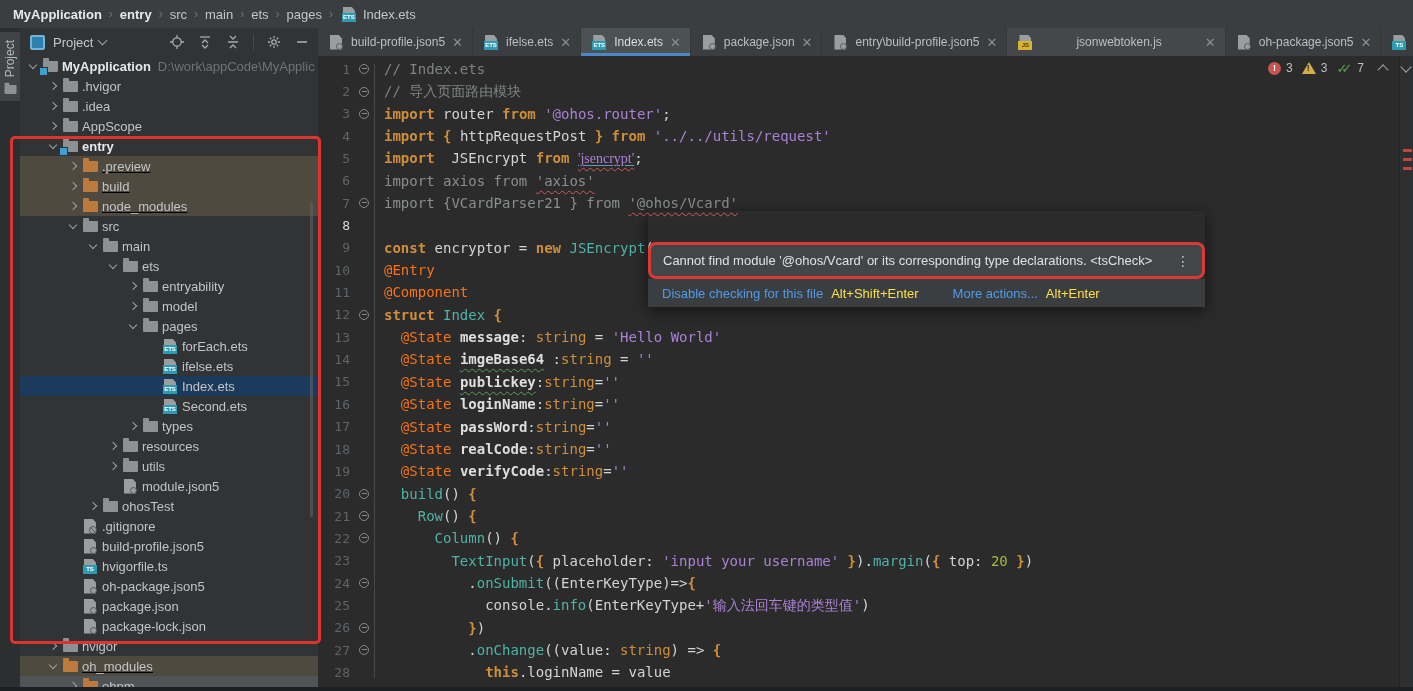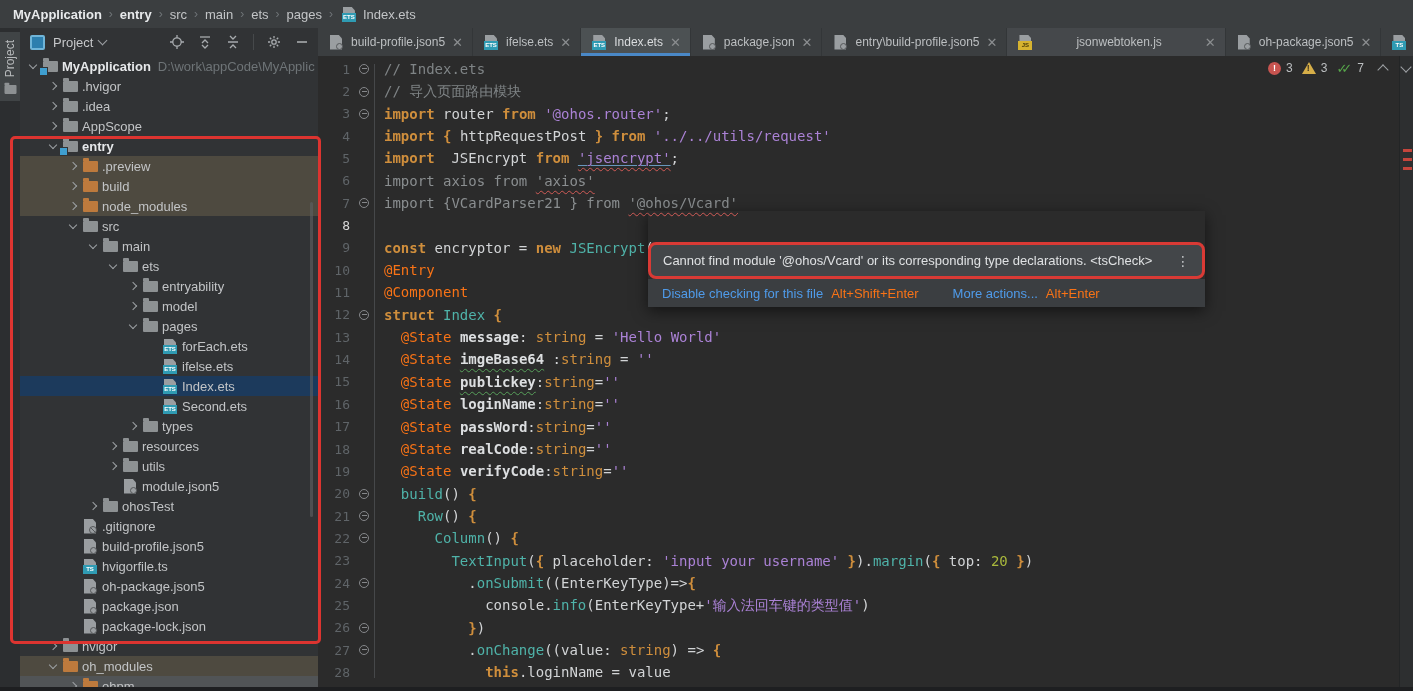--- a/index.html
+++ b/index.html
@@ -20,21 +20,21 @@
   .panel-header{height:28px;display:flex;align-items:center;padding:0 8px 0 10px;gap:6px;}
   .proj-sq{width:11px;height:11px;background:#2d7fae;border:2px solid #70b5d8;border-radius:2px;}
   .panel-title{font-size:13px;color:#c6c8ca;margin-left:2px;}
   .hicons{margin-left:auto;display:flex;align-items:center;gap:12px;}
   .hicon{width:16px;height:16px;display:block;}
   .hsep{width:1px;height:16px;background:#46494b;}
   .chevdn{width:6px;height:6px;border-right:1.4px solid #9da1a4;border-bottom:1.4px solid #9da1a4;transform:rotate(45deg);margin-top:-3px;}
   
   .tree{position:absolute;left:0;top:28px;right:0;bottom:0;overflow:hidden;}
   .trow{height:20px;display:flex;align-items:center;white-space:nowrap;cursor:default;}
-  .trow.tan{background:#4e4a40;}
+  .trow.tan{background:#4e4a40;text-decoration:underline;}
   .trow.sel{background:#1c3a5c;}
   .trow.hover{background:#515456;}
   .chev{width:16px;height:20px;display:inline-flex;align-items:center;justify-content:center;flex:none;}
   .chev::before{content:"";width:5px;height:5px;border-right:1.4px solid #9da1a4;border-bottom:1.4px solid #9da1a4;display:block;}
   .chev.col::before{transform:rotate(-45deg);}
   .chev.exp::before{transform:rotate(45deg);margin-top:-2px;}
   .chev.none::before{display:none;}
   .tlabel{font-size:13px;color:#c2c4c6;margin-left:2px;}
   .tlabel.bold{font-weight:bold;color:#e6e8ea;}
   .tpath{font-size:13px;color:#6e7477;margin-left:7px;}
@@ -76,42 +76,42 @@
   .fmark{width:8px;height:8px;border:1px solid #85878a;border-radius:50%;position:relative;background:#2b2b2b;z-index:2;}
   .fmark::after{content:"";position:absolute;left:1.5px;right:1.5px;top:3px;height:1px;background:#85878a;}
   .foldline{position:absolute;left:56px;top:8px;width:1px;height:614px;background:#46484a;}
   .code{position:absolute;left:66px;top:2px;right:14px;}
   .cl{height:22.35px;line-height:22.35px;white-space:pre;font-family:"DejaVu Sans Mono",monospace;font-size:14px;}
   .tok-kw{color:#cf8e3c;font-weight:bold;}
   .tok-tkw{color:#cf8e3c;}
   .tok-ann{color:#f97316;}
   .tok-str{color:#ab82d6;}
   .tok-strlink{color:#ab82d6;text-decoration:underline wavy #d15b56 1px;text-underline-offset:4px;}
-  .tok-strlink .lk{text-decoration:underline solid #6897bb 1px;text-underline-offset:2px;}
+  .tok-strlink .lk{text-decoration:underline solid #6897bb 1px;text-underline-offset:2px;font-family:Liberation Serif, serif;}
   .tok-num{color:#a9b83c;}
   .tok-cm{color:#7f8486;}
   .tok-un{color:#8a8e90;}
   .tok-unerr{color:#8a8e90;text-decoration:underline wavy #d15b56 1px;text-underline-offset:4px;}
   .tok-ty{color:#4fb3a9;}
   .tok-fn{color:#4fb3a9;}
   .tok-pl{color:#d2d4d6;}
   .tok-prop{color:#dcdee0;font-weight:bold;}
   .tok-properr{color:#dcdee0;font-weight:bold;text-decoration:underline wavy #57a05a 1px;text-underline-offset:4px;}
   
   .bulb{position:absolute;left:390px;top:190px;width:13px;height:16px;z-index:8;}
   .bulb .glass{width:12px;height:12px;border-radius:50%;background:#d8a63c;box-shadow:0 0 3px #a37a20 inset;}
   .bulb .base{width:6px;height:3px;background:#9aa0a3;margin:0 auto;border-radius:0 0 2px 2px;}
   
   .tooltip{position:absolute;left:648px;top:211px;width:557px;z-index:50;box-shadow:0 4px 14px rgba(0,0,0,.55);}
   .tt-row1{box-sizing:border-box;height:37px;background:#434649;border:3px solid #d93a35;border-radius:8px;
            display:flex;align-items:center;padding:0 12px;margin-top:31px;}
   .tt-msg{font-size:13px;color:#dfe1e3;flex:1;white-space:nowrap;overflow:hidden;}
   .tt-row2{box-sizing:border-box;height:28px;background:#3b3e41;display:flex;align-items:center;padding:12px 14px;gap:8px;}
   .tt-link{font-size:13px;color:#4f9bea;white-space:nowrap;}
-  .tt-sc{font-size:13px;color:#f97316;white-space:nowrap;}
+  .tt-sc{font-size:13px;color:#fde047;white-space:nowrap;}
   .tt-gap{width:18px;}
   
   .redrect-tree{position:absolute;left:10px;top:136px;width:305px;height:502px;border:3px solid #dc3430;border-radius:5px;z-index:60;pointer-events:none;}
   
   .inspect{position:absolute;left:1268px;top:59px;height:18px;display:flex;align-items:center;gap:5px;z-index:6;}
   .err-ic{width:13px;height:13px;border-radius:50%;background:#c75450;color:#fff;font-size:9px;font-weight:bold;
           display:flex;align-items:center;justify-content:center;}
   .cnt{font-size:12px;color:#bcbfc1;margin-right:4px;}
   .warn-ic{position:relative;width:0;height:0;border-left:7px solid transparent;border-right:7px solid transparent;border-bottom:12px solid #d6ae48;}
   .warn-ic::after{content:"!";position:absolute;left:-2px;top:1px;font-size:9px;font-weight:bold;color:#3b3222;}

